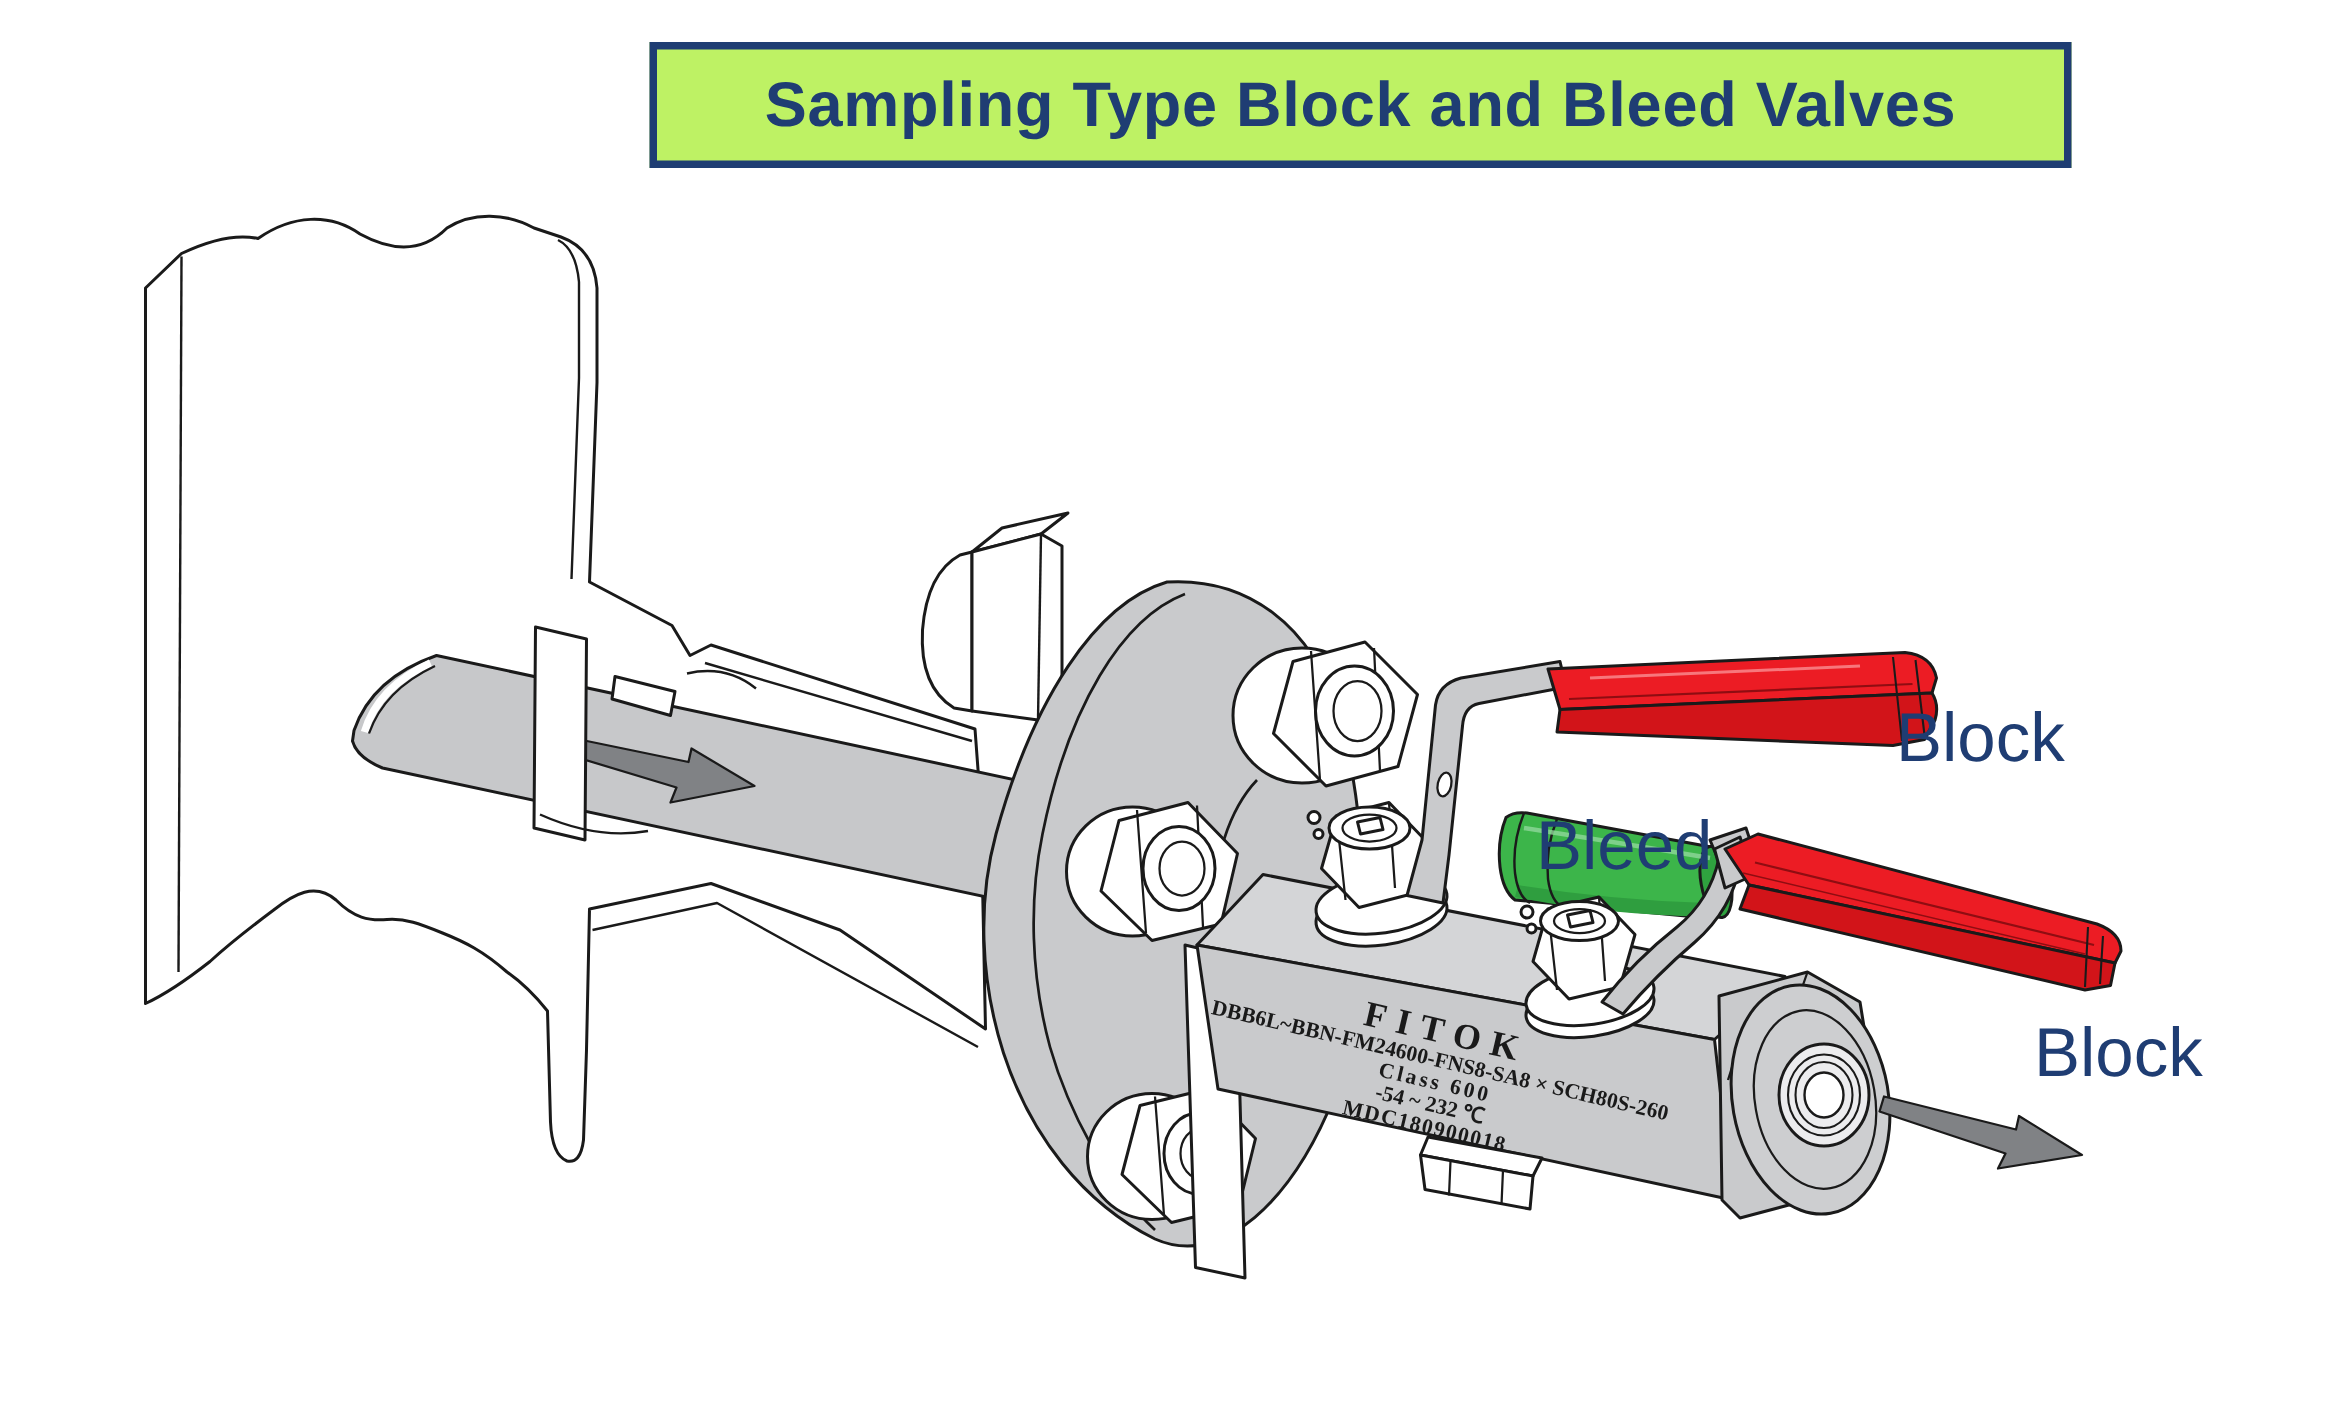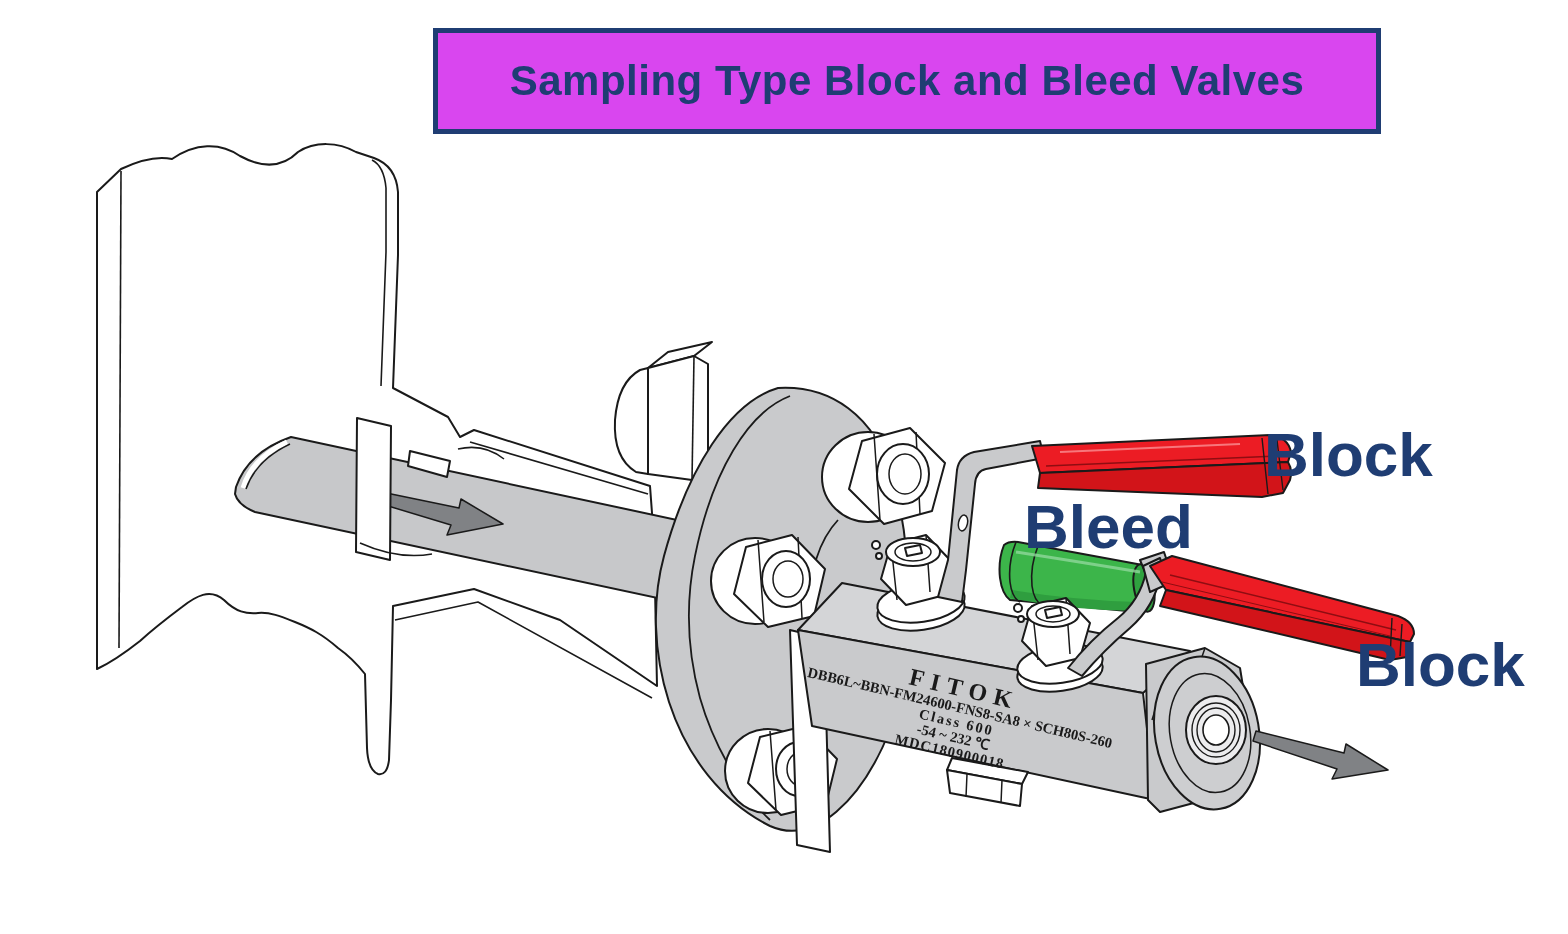--- a/index.html
+++ b/index.html
@@ -13,31 +13,31 @@
     --flow:#c7c8ca;
     --arrow:#808285;
     --ink:#1a1a1a;
   }
   html,body{margin:0;padding:0;background:#fff;}
   body{width:1568px;height:934px;position:relative;overflow:hidden;
        font-family:"Liberation Sans", sans-serif;}
   .stage{position:absolute;inset:0;}
   svg{position:absolute;left:0;top:0;}
   .title-box{
-    position:absolute;left:433px;top:28px;width:948px;height:106px;
-    border:5px solid var(--navy);box-sizing:border-box;background:#d946ef;
+    position:absolute;left:433px;top:28px;width:948px;height:84px;
+    border:5px solid var(--navy);box-sizing:border-box;background:#bef264;
     display:flex;align-items:center;justify-content:center;
   }
   .title-box span{
     color:var(--navy);font-size:42px;font-weight:bold;letter-spacing:.5px;
     white-space:nowrap;
   }
   .diagram-label{
-    position:absolute;color:var(--navy);font-size:62px;font-weight:bold;
-    white-space:nowrap;line-height:1;
+    position:absolute;color:var(--navy);font-size:46px;font-weight:normal;
+    white-space:nowrap;line-height:1;margin-top:44px;
   }
   .label-block-top{left:1264px;top:424px;}
   .label-bleed{left:1024px;top:496px;}
   .label-block-bottom{left:1356px;top:634px;}
   .markings{
     position:absolute;left:812px;top:642px;width:318px;
     transform:rotate(13.2deg);transform-origin:left top;
     text-align:center;color:#1a1a1a;
     font-family:"Liberation Serif", serif;font-weight:bold;
   }

